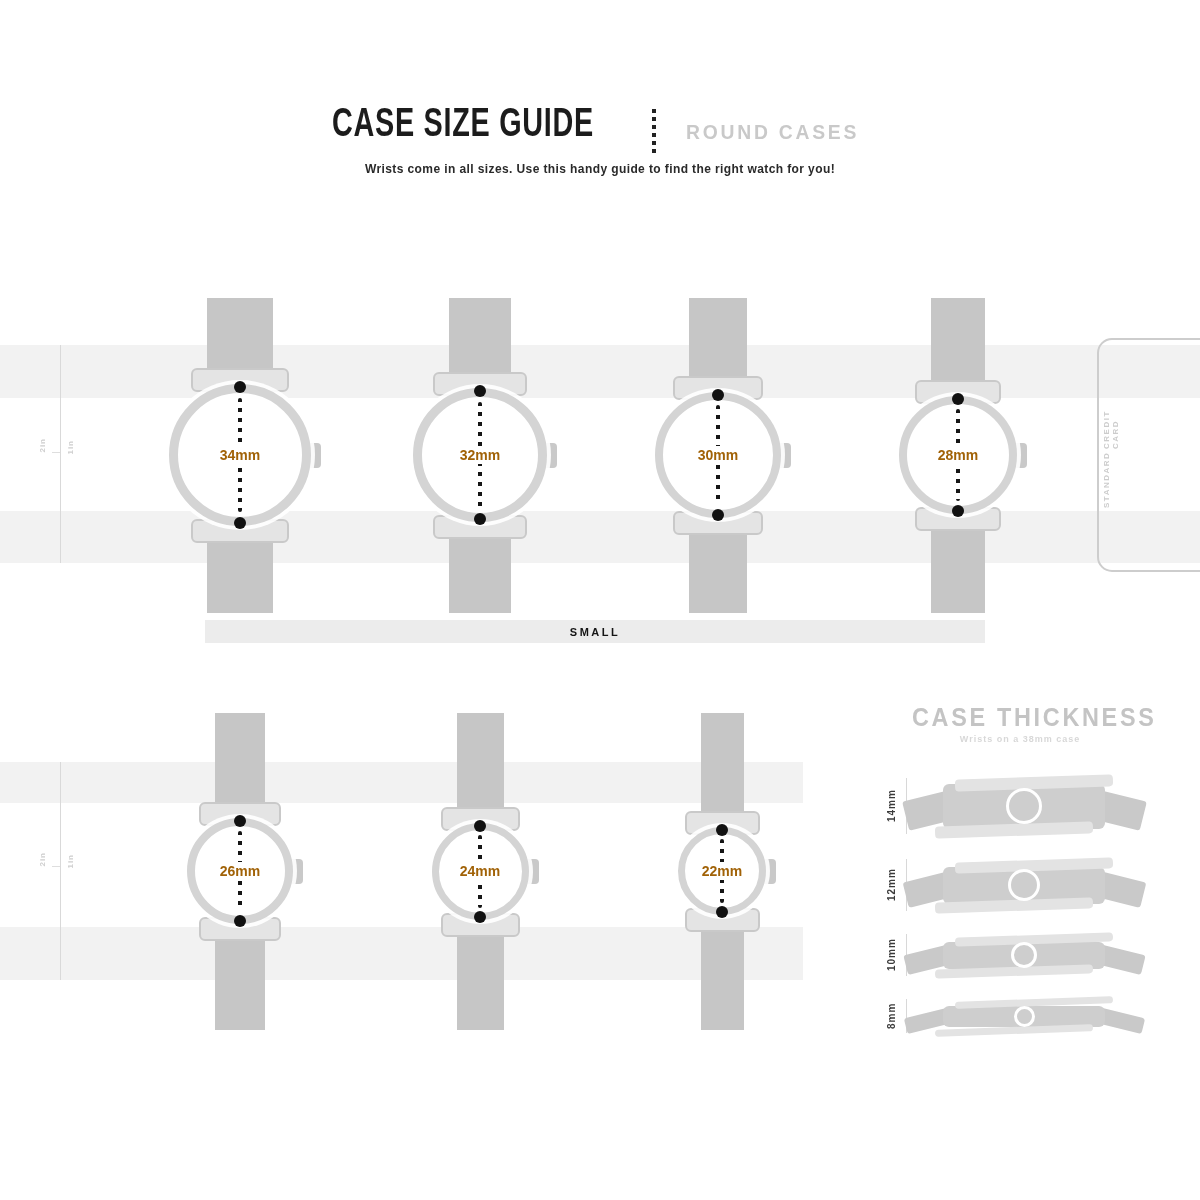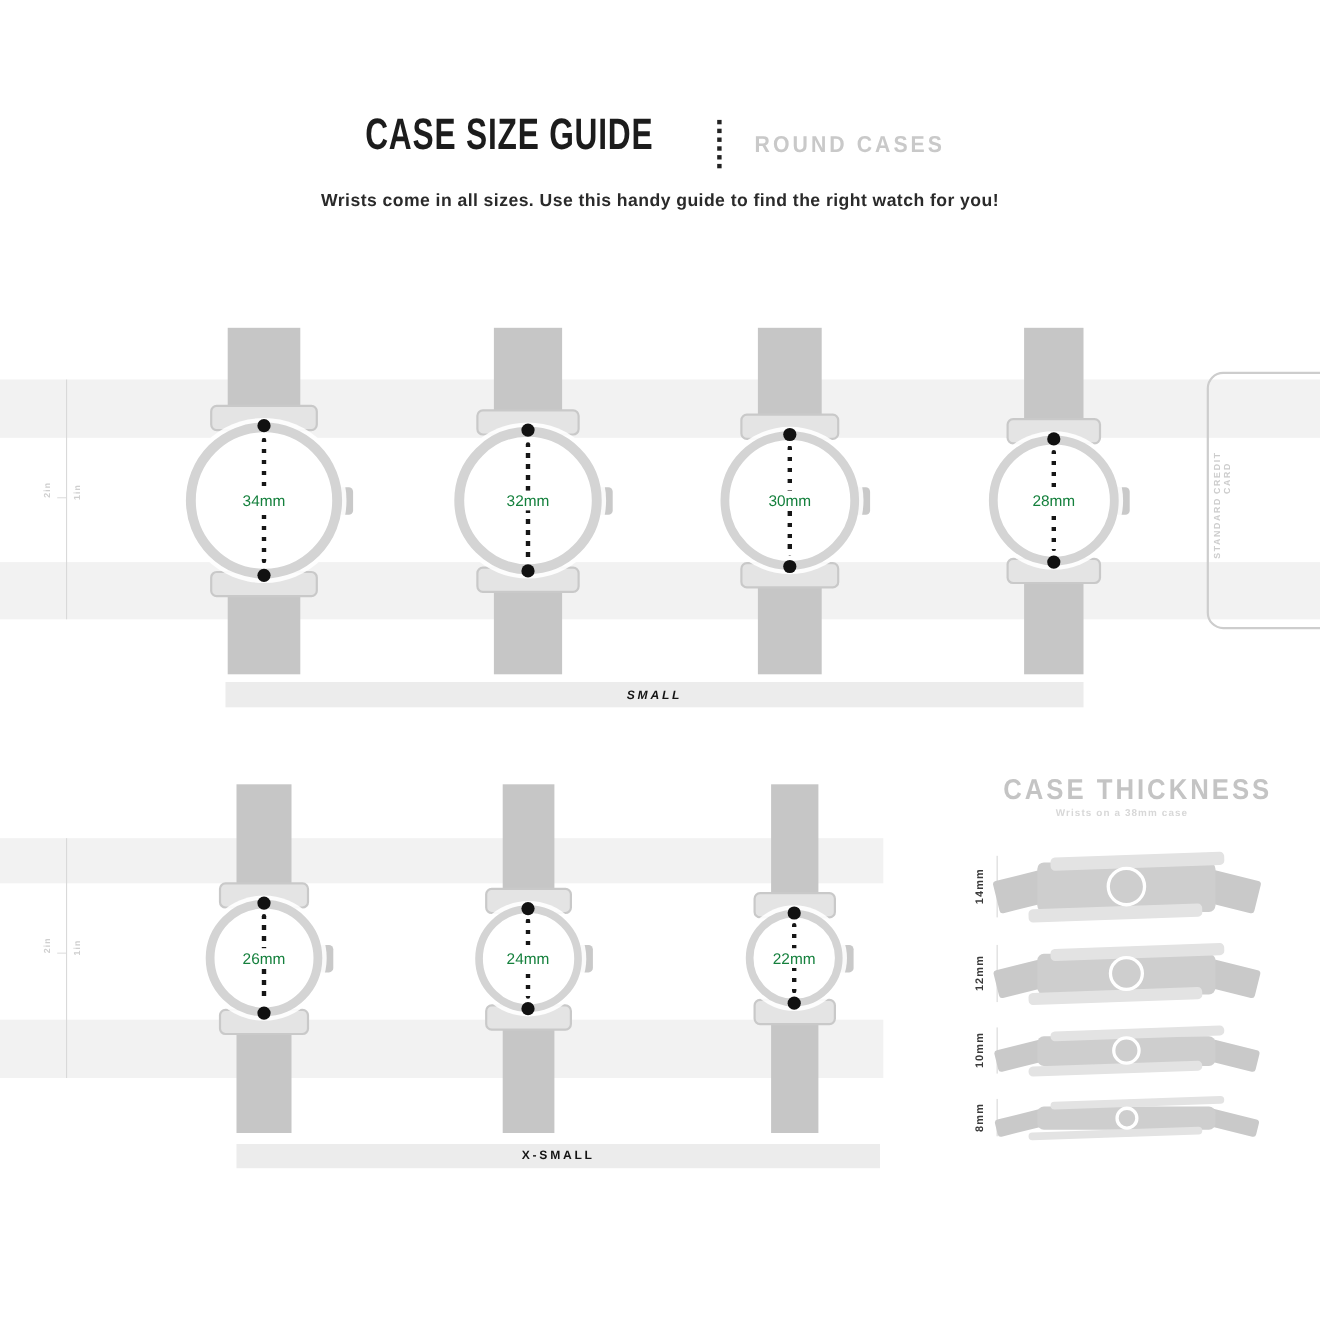--- a/index.html
+++ b/index.html
@@ -7,34 +7,34 @@
           font-family:"Liberation Sans",sans-serif;color:var(--ink,#1c1c1c);}
 
   
   .title{position:absolute;left:332px;top:100px;font-size:40px;font-weight:700;
          letter-spacing:1px;white-space:nowrap;transform:scaleX(0.72);transform-origin:left top;}
   .dots-divider{position:absolute;left:652px;top:109px;display:flex;flex-direction:column;gap:4px;}
   .dots-divider i{width:4px;height:4px;background:#222;display:block;}
   .category{position:absolute;left:686px;top:120px;font-size:21px;font-weight:600;
             letter-spacing:3px;color:var(--muted-heading,#c9c9c9);white-space:nowrap;
             transform:scaleX(0.92);transform-origin:left top;}
-  .tagline{position:absolute;left:250px;width:700px;text-align:center;font-size:16px;
-           font-weight:700;letter-spacing:0.4px;color:#2a2a2a;margin-top:12px;}
+  .tagline{position:absolute;left:250px;width:700px;text-align:center;font-size:12px;
+           font-weight:700;letter-spacing:0.4px;color:#2a2a2a;}
   .tag1{top:162px;} .tag2{top:178px;}
 
   
   .stripe{position:absolute;background:var(--stripe,#f2f2f2);z-index:1;}
   .st1{left:0;top:345px;width:1200px;height:53px;}
   .st2{left:0;top:511px;width:1200px;height:52px;}
   .st3{left:0;top:762px;width:803px;height:41px;}
   .st4{left:0;top:927px;width:803px;height:53px;}
   .size-band{position:absolute;background:var(--band,#ececec);z-index:2;display:flex;
              align-items:center;justify-content:center;font-size:11px;font-weight:700;
              letter-spacing:2.5px;color:#151515;}
-  .band-small{left:205px;top:620px;width:780px;height:23px;font-style:italic;}
+  .band-small{left:205px;top:620px;width:780px;height:23px;}
   .band-xsmall{left:215px;top:1040px;width:585px;height:22px;}
 
   
   .ruler-line{position:absolute;width:1px;background:#d9d9d9;z-index:1;}
   .rl-top{left:60px;top:345px;height:218px;}
   .rl-bottom{left:60px;top:762px;height:218px;}
   .ruler-mark{position:absolute;writing-mode:vertical-rl;transform:rotate(180deg);
               font-size:8px;font-weight:700;color:#cfcfcf;letter-spacing:1px;z-index:1;}
   .rm-2-top{left:38px;top:438px;} .rm-1-top{left:66px;top:440px;}
   .rm-2-bot{left:38px;top:852px;} .rm-1-bot{left:66px;top:854px;}
@@ -63,21 +63,21 @@
   .case{left:calc(var(--cx) - var(--d)/2);top:calc(var(--cy) - var(--d)/2);width:var(--d);
         height:var(--d);border-radius:50%;border:var(--ring) solid var(--case-ring,#d4d4d4);
         background:#fff;box-sizing:border-box;box-shadow:0 0 0 4px rgba(255,255,255,0.9);z-index:5;}
   .dotline{position:absolute;left:calc(50% - 2px);top:5px;bottom:5px;width:4px;border-radius:2px;
            background:repeating-linear-gradient(180deg,#161616 0 4px,transparent 4px 10px);}
   .enddot{width:12px;height:12px;border-radius:50%;background:#111;z-index:6;
           left:calc(var(--cx) - 6px);}
   .ed-t{top:calc(var(--cy) - var(--d)/2 - 3px);}
   .ed-b{top:calc(var(--cy) + var(--d)/2 - 9px);}
   .size-label{left:var(--cx);top:var(--cy);transform:translate(-50%,-50%);background:#fff;
-              padding:1px 3px;font-size:14px;font-weight:400;color:#15803d;z-index:6;white-space:nowrap;}
+              padding:1px 3px;font-size:14px;font-weight:700;color:#a16207;z-index:6;white-space:nowrap;}
 
   .w1{--cx:240px;--cy:455px;--d:142px;--sw:66px;--st:298px;--sb:613px;--ring:9px;}
   .w2{--cx:480px;--cy:455px;--d:134px;--sw:62px;--st:298px;--sb:613px;--ring:9px;}
   .w3{--cx:718px;--cy:455px;--d:126px;--sw:58px;--st:298px;--sb:613px;--ring:8px;}
   .w4{--cx:958px;--cy:455px;--d:118px;--sw:54px;--st:298px;--sb:613px;--ring:8px;}
   .w5{--cx:240px;--cy:871px;--d:106px;--sw:50px;--st:713px;--sb:1030px;--ring:8px;}
   .w6{--cx:480px;--cy:871px;--d:97px;--sw:47px;--st:713px;--sb:1030px;--ring:7px;}
   .w7{--cx:722px;--cy:871px;--d:88px;--sw:43px;--st:713px;--sb:1030px;--ring:7px;}
 
   
@@ -232,21 +232,20 @@
     <div class="lug lug-b"></div>
     <div class="crown"></div>
     <div class="case">
       <div class="dotline"></div>
     </div>
     <div class="enddot ed-t"></div>
     <div class="enddot ed-b"></div>
     <div class="size-label">22mm</div>
   </div>
 
-  <div class="size-band band-xsmall">X-SMALL</div>
 
   <div class="ct-title">CASE THICKNESS</div>
   <div class="ct-sub">Wrists on a 38mm case</div>
 
   <div class="sv sv1">
     <div class="sv-label">14mm</div>
     <div class="sv-rule"></div>
     <div class="sv-wing-l"></div>
     <div class="sv-wing-r"></div>
     <div class="sv-slab"></div>

